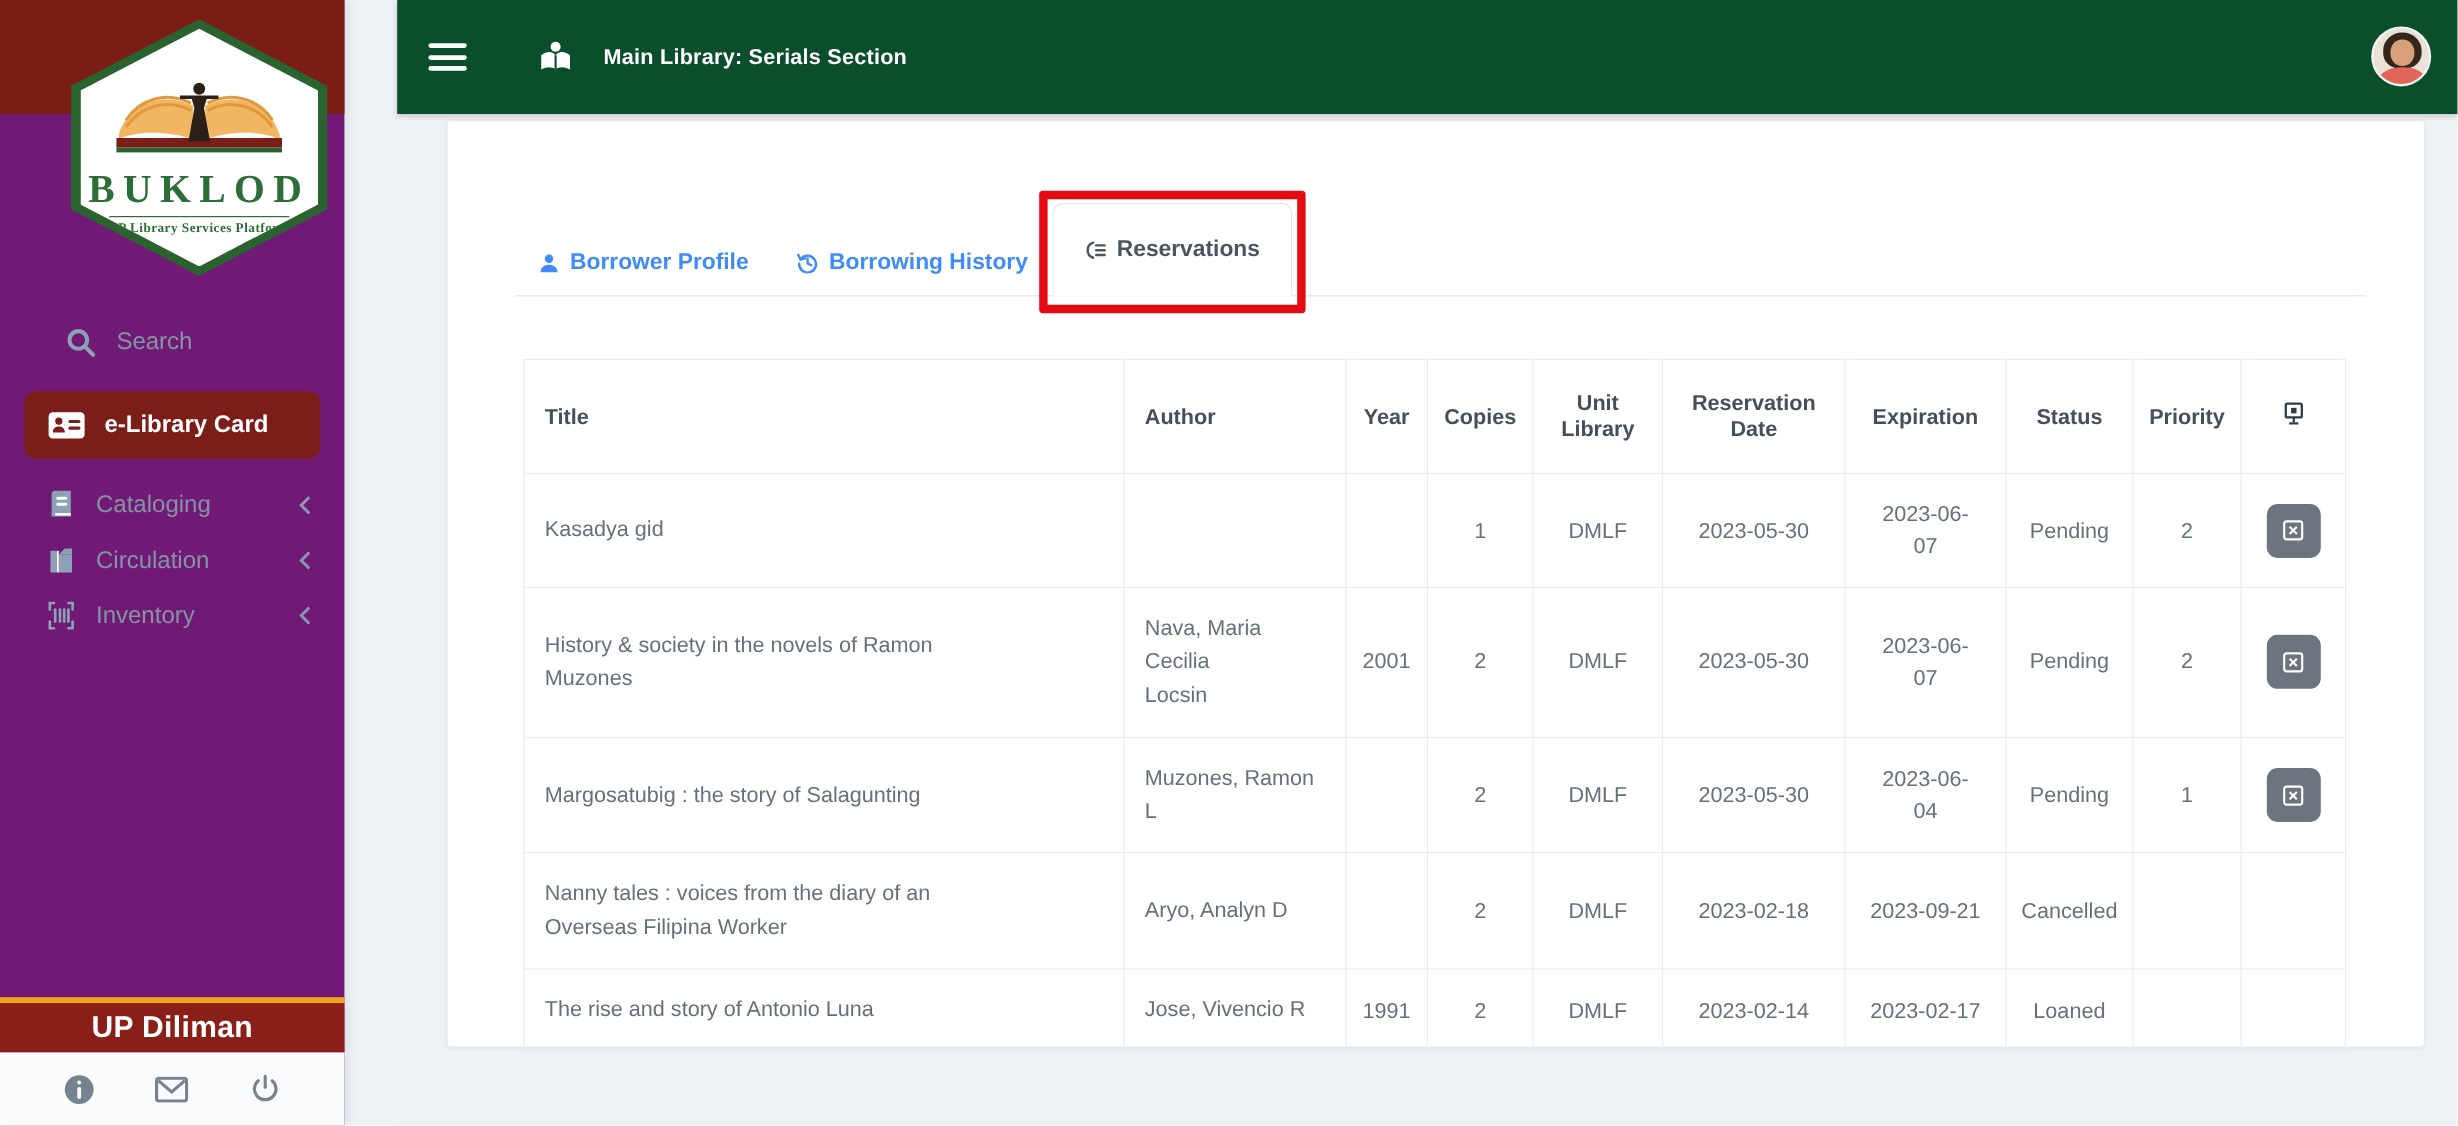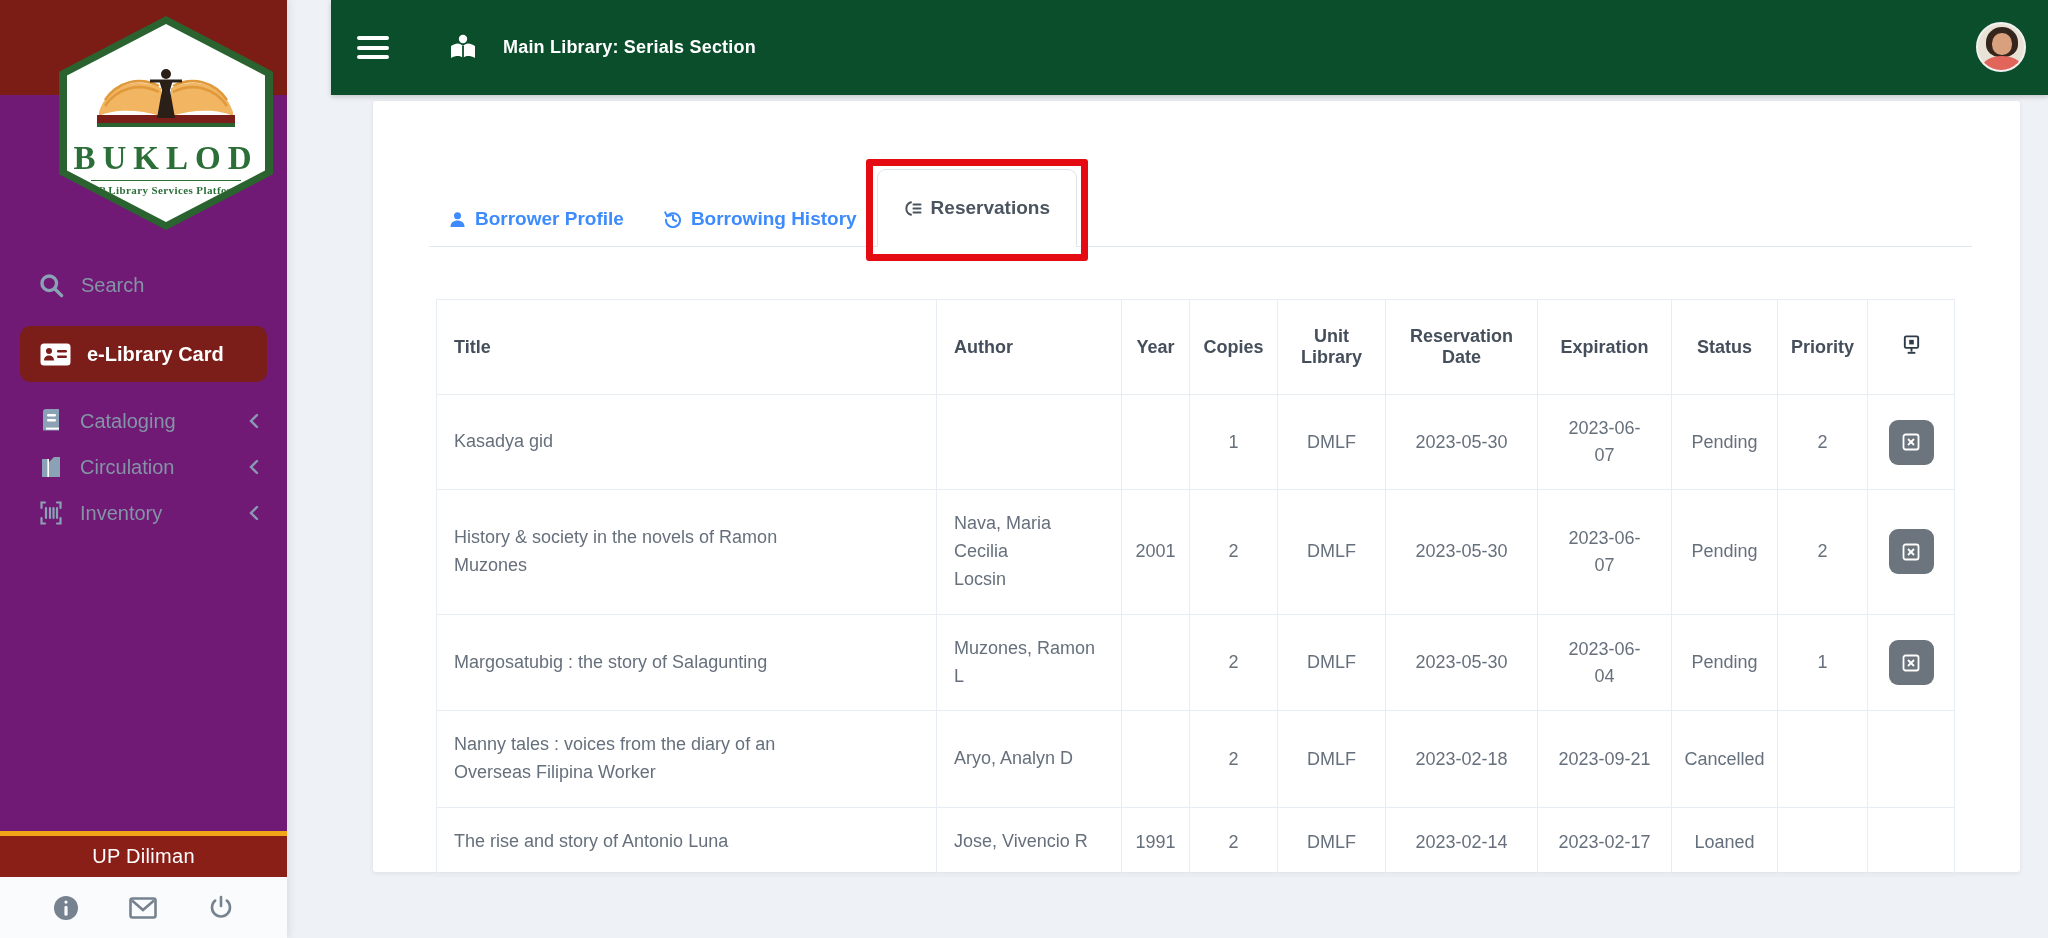--- a/index.html
+++ b/index.html
@@ -28,21 +28,21 @@
   .menu-item { display:flex; align-items:center; height:46px; padding:0 26px 0 38px; color:#8494a6;
                font-size:20px; cursor:pointer; }
   .menu-item .mi-label { margin-left:16px; flex:1; }
   .menu-item.active { background:#7b1d18; color:#ffffff; border-radius:10px; margin:18px 20px 16px 20px;
                       height:56px; padding-left:20px; font-weight:600; }
   .menu-item.plain { margin-top:24px; }
   .chev { opacity:.95; }
 
   .sidebar-footer { position:absolute; left:0; bottom:0; width:100%; }
   .campus-line { height:5px; background:#f2a516; }
-  .campus-bar { height:41px; background:#8a1f18; color:#fff; font-size:20px; font-weight:normal;
+  .campus-bar { height:41px; background:#8a1f18; color:#fff; font-size:25px; font-weight:bold;
                 display:flex; align-items:center; justify-content:center; letter-spacing:.3px; }
   .footer-icons { height:61px; display:flex; align-items:center; justify-content:space-around; padding:0 28px;
                   background:#fafbfc; }
   .footer-icons > span { cursor:pointer; display:inline-flex; }
 
   
   .header { position:absolute; left:331px; top:0; right:0; height:95px; background:#0b4e2c;
             display:flex; align-items:center; padding:0 26px; z-index:3;
             box-shadow:0 2px 5px rgba(0,0,0,.18); }
   .hamburger { width:32px; height:23px; display:flex; flex-direction:column; justify-content:space-between; cursor:pointer; }
@@ -103,21 +103,21 @@
           <path d="M72 14 L86 14 L83 24 L88 52 L70 52 L75 24 Z" fill="#2b2018"></path>
           <path d="M63 15 L95 15" stroke="#2b2018" stroke-width="3"></path>
         </svg>
         <div class="logo-title">BUKLOD</div>
         <div class="logo-rule"></div>
         <div class="logo-sub">UP Library Services Platform</div>
       </div>
     </div>
 
     <nav class="menu">
-      <div class="menu-item plain" style="margin-top:0;">
+      <div class="menu-item plain" style="margin-top:0;margin-left:16px;">
         <svg width="27" height="27" viewBox="0 0 24 24" fill="none" stroke="#8ba1b5" stroke-width="3" stroke-linecap="round">
           <circle cx="10" cy="10" r="6.5"></circle>
             <line x1="15.5" y1="15.5" x2="21" y2="21"></line>
         </svg>
         <span class="mi-label">Search</span>
       </div>
 
       <div class="menu-item active">
         <svg width="31" height="23" viewBox="0 0 31 23">
           <rect x="0.5" y="0.5" width="30" height="22" rx="3.5" fill="#ffffff"></rect>

